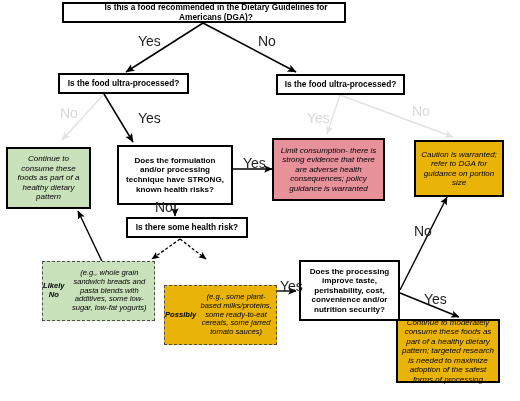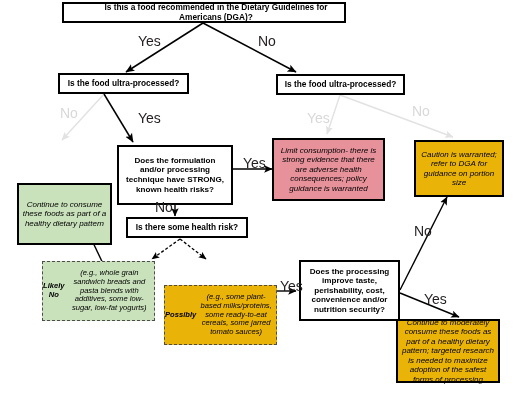--- a/index.html
+++ b/index.html
@@ -118,21 +118,21 @@
   </div>
 
   <div class="node solid" style="left:58px; top:73px; width:131px; height:21px; font-size:8.3px;">
     <span class="txt">Is the food ultra-processed?</span>
   </div>
 
   <div class="node solid" style="left:276px; top:74px; width:129px; height:21px; font-size:8.3px;">
     <span class="txt">Is the food ultra-processed?</span>
   </div>
 
-  <div class="node solid-fill green outcome" style="left:17px; top:147px; width:95px; height:62px; font-size:8px;margin-top:36px;">
+  <div class="node solid-fill green outcome" style="left:6px; top:147px; width:85px; height:62px; font-size:8px;">
     <span class="txt">Continue to consume these foods as part of a healthy dietary pattern</span>
   </div>
 
   <div class="node solid" style="left:117px; top:145px; width:116px; height:60px; font-size:8.1px;">
     <span class="txt">Does the formulation and/or processing technique have STRONG, known health risks?</span>
   </div>
 
   <div class="node solid-fill red outcome" style="left:272px; top:138px; width:113px; height:63px; font-size:8px;">
     <span class="txt">Limit consumption- there is strong evidence that there are adverse health consequences; policy guidance is warranted</span>
   </div>

